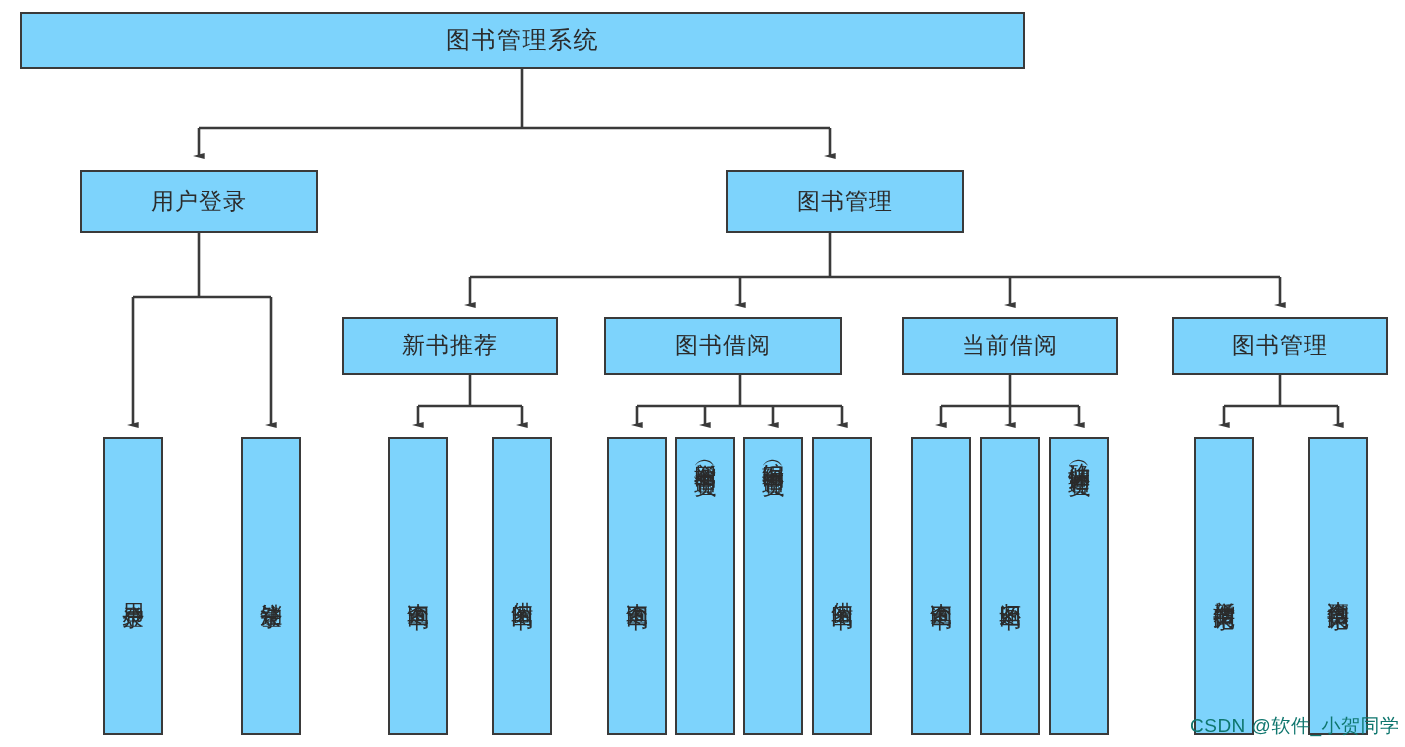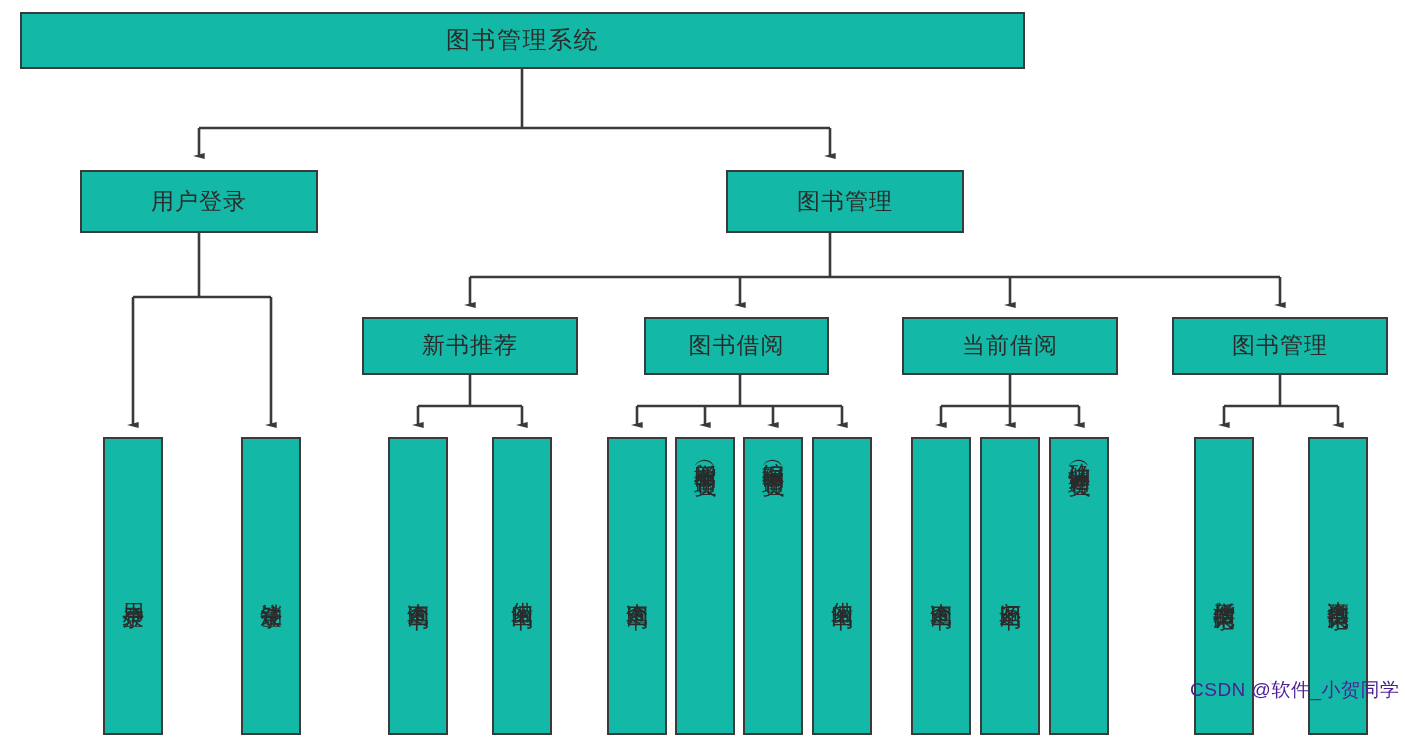--- a/index.html
+++ b/index.html
@@ -23,21 +23,21 @@
     left: 0;
     top: 0;
     width: 1405px;
     height: 747px;
     pointer-events: none;
   }
   .node {
     position: absolute;
     box-sizing: border-box;
     border: 2.5px solid #3a3a3a;
-    background: #14b8a6;
+    background: #7dd3fc;
     color: #2b2b2b;
     display: flex;
     align-items: center;
     justify-content: center;
     text-align: center;
     line-height: 1.18;
   }
   .node.h {
     font-size: 23px;
     letter-spacing: 1px;
@@ -58,23 +58,23 @@
   .node.v .vtxt {
     writing-mode: vertical-rl;
     text-orientation: upright;
     line-height: 1.02;
     letter-spacing: 2px;
     display: block;
   }
   .watermark {
     position: absolute;
     left: 1190px;
-    top: 677px;
+    top: 713px;
     font-size: 19px;
-    color: #4c1d95;
+    color: #0f766e;
     letter-spacing: 0.5px;
     white-space: nowrap;
   }
 </style>
 </head>
 <body>
 
 <div id="canvas">
 
   <svg id="edges" viewBox="0 0 1405 747" xmlns="http://www.w3.org/2000/svg">
@@ -132,25 +132,25 @@
   </div>
 
   <div class="node h" style="left:80px; top:170px; width:238px; height:63px;">
     <span>用户登录</span>
   </div>
 
   <div class="node h" style="left:726px; top:170px; width:238px; height:63px;">
     <span>图书管理</span>
   </div>
 
-  <div class="node h" style="left:362px; top:317px; width:216px; height:58px;">
+  <div class="node h" style="left:342px; top:317px; width:216px; height:58px;">
     <span>新书推荐</span>
   </div>
 
-  <div class="node h" style="left:644px; top:317px; width:185px; height:58px;">
+  <div class="node h" style="left:604px; top:317px; width:238px; height:58px;">
     <span>图书借阅</span>
   </div>
 
   <div class="node h" style="left:902px; top:317px; width:216px; height:58px;">
     <span>当前借阅</span>
   </div>
 
   <div class="node h" style="left:1172px; top:317px; width:216px; height:58px;">
     <span>图书管理</span>
   </div>

